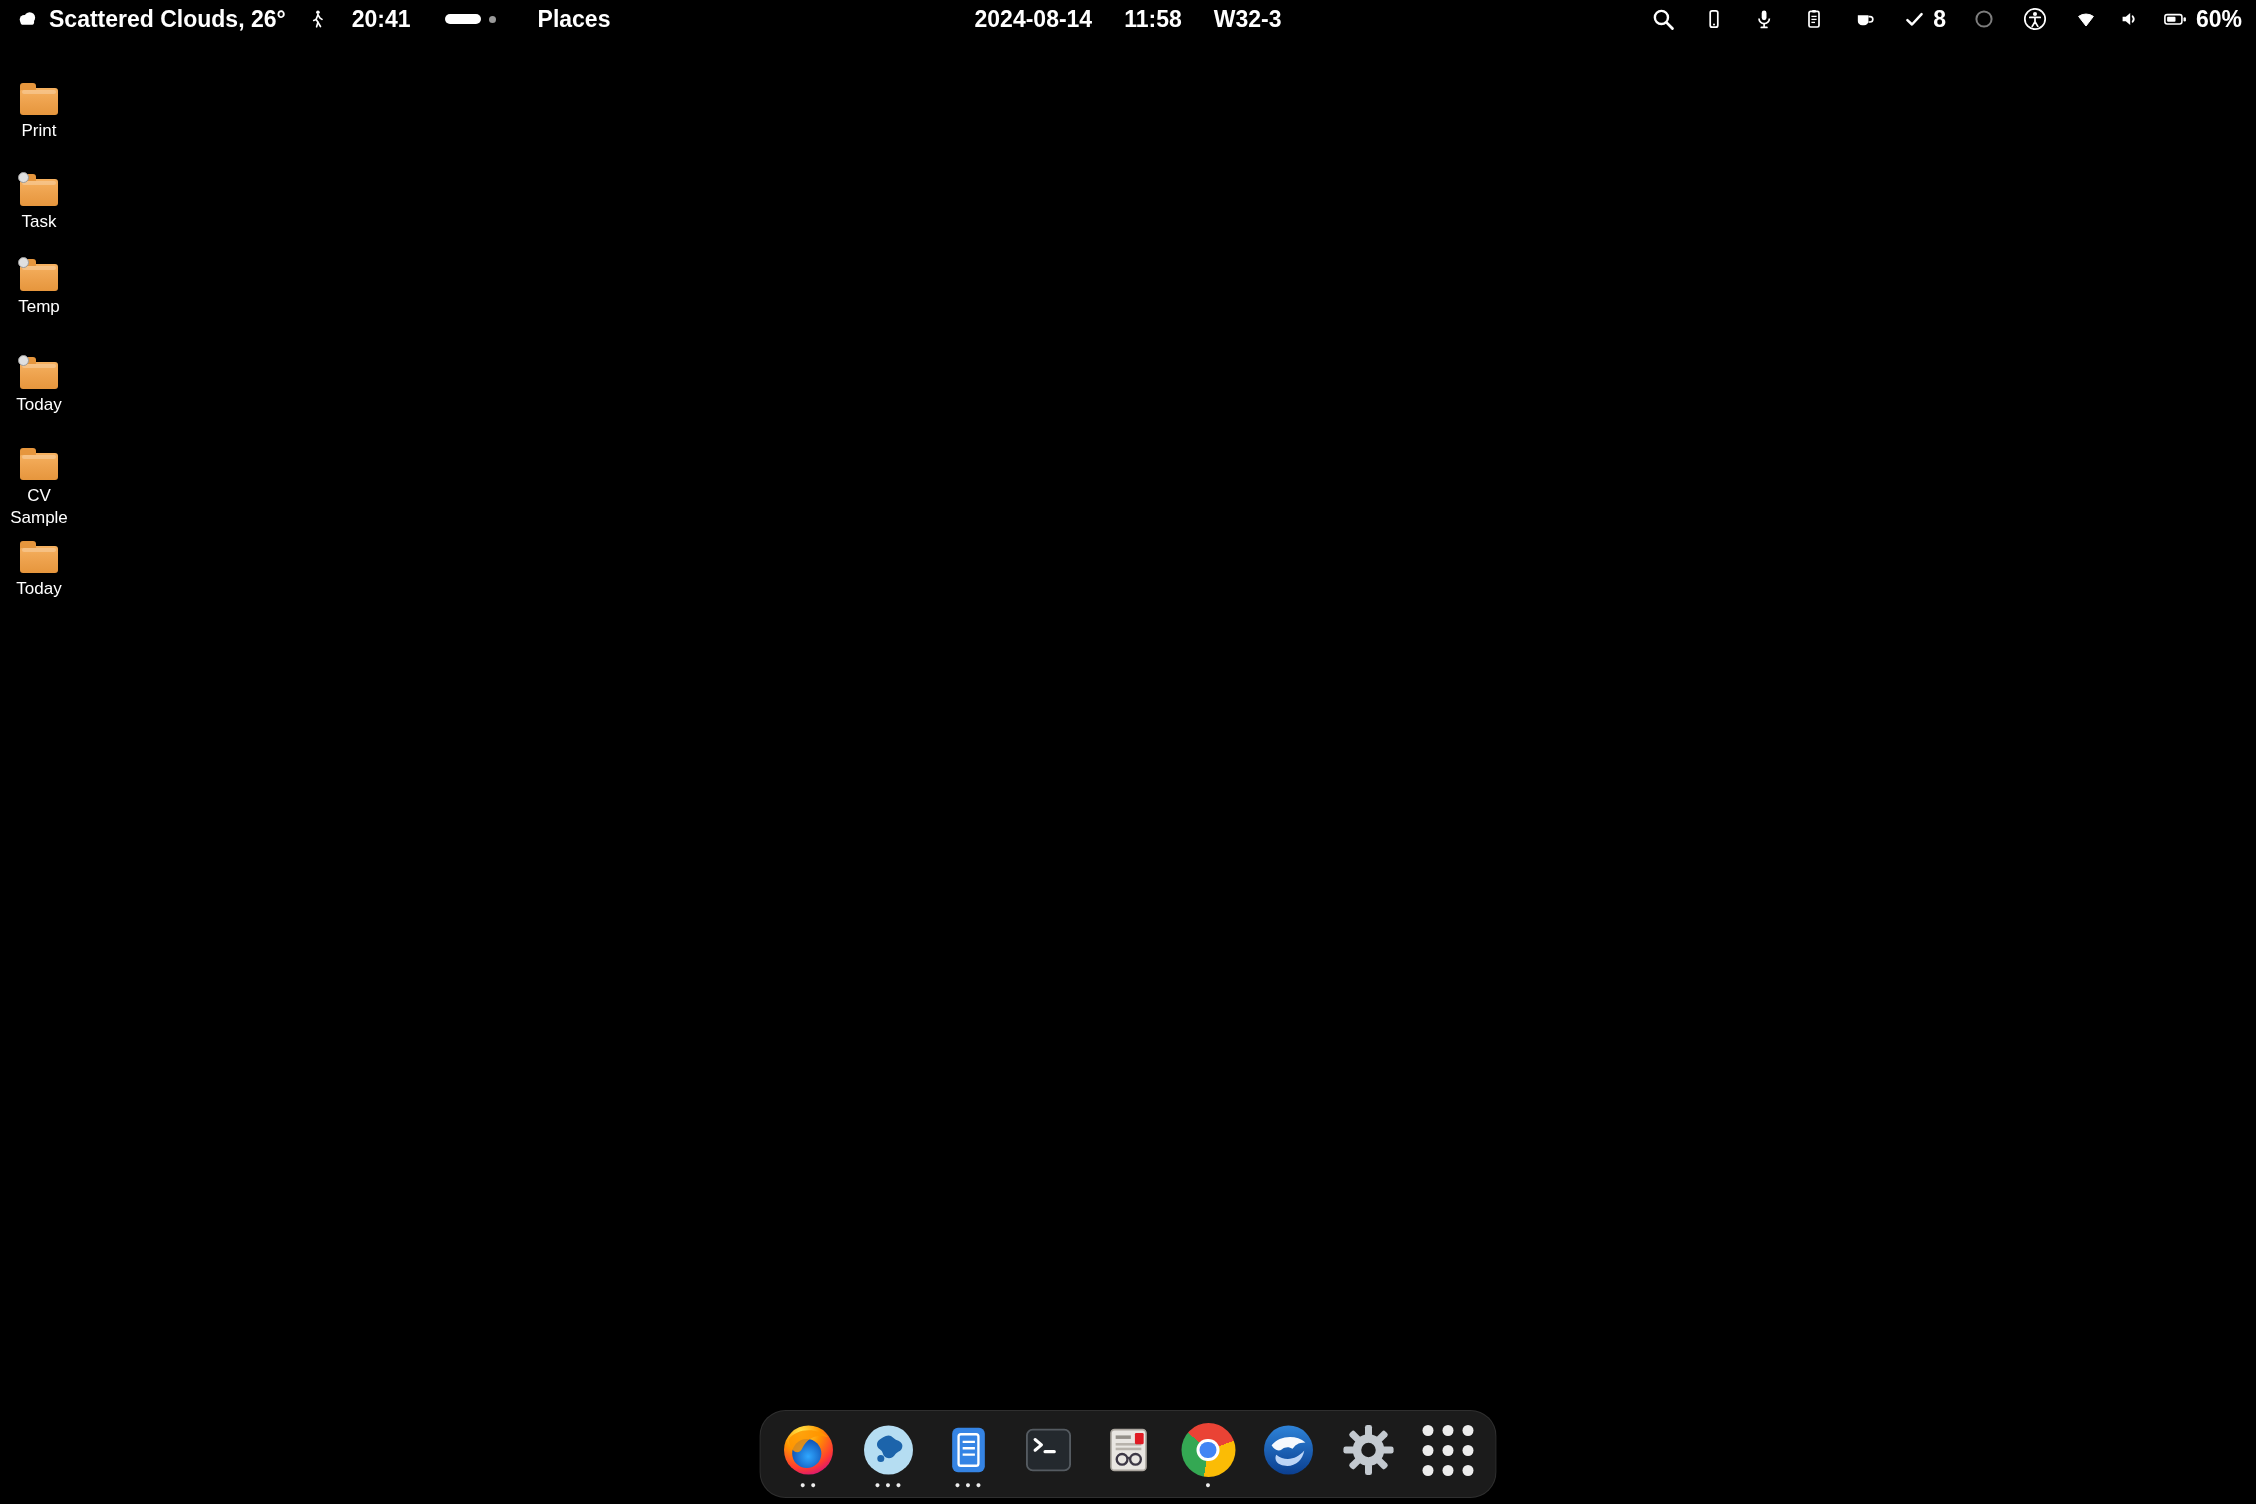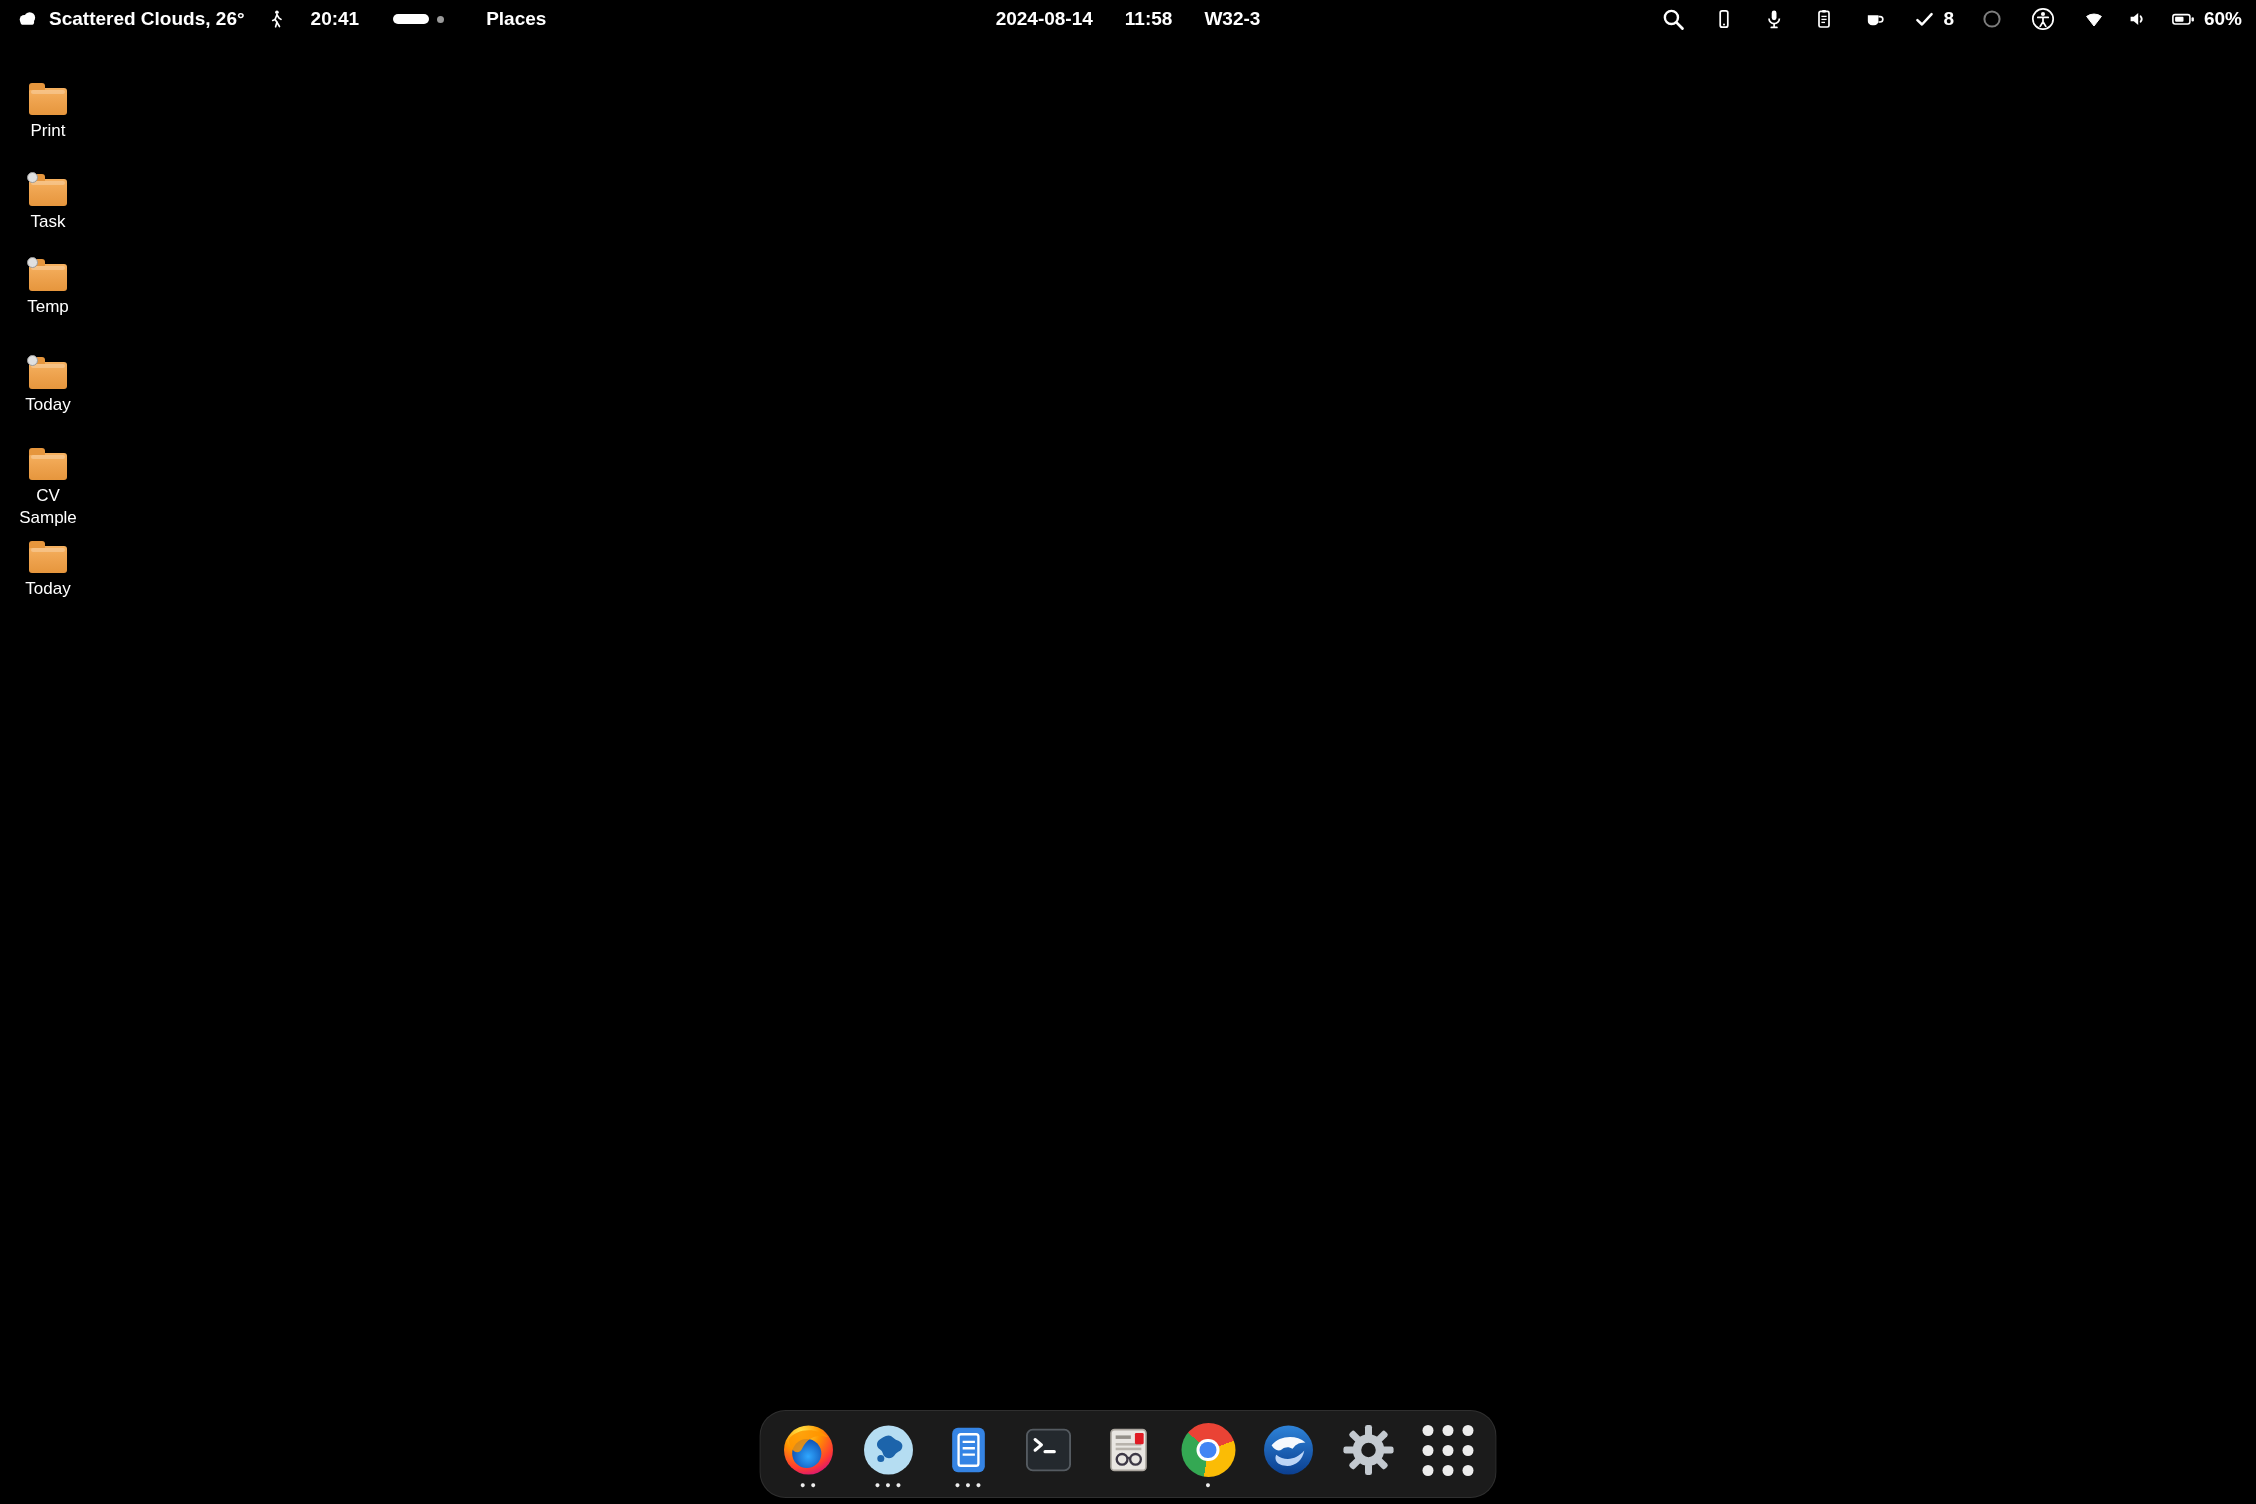--- a/index.html
+++ b/index.html
@@ -5,38 +5,38 @@
   html,body{margin:0;padding:0;}
   body{
     width:2256px;height:1504px;position:relative;overflow:hidden;
     background:#000;color:#fff;
     font-family:"Liberation Sans", sans-serif;
   }
   
   .topbar{
     position:absolute;top:0;left:0;right:0;height:38px;
     background:#000;display:flex;align-items:center;
-    font-size:19px;font-weight:700;z-index:10;
+    font-size:23px;font-weight:700;z-index:10;
   }
   .tb-left{display:flex;align-items:center;padding-left:14px;flex:1;min-width:0;}
   .tb-center{position:absolute;left:50%;transform:translateX(-50%);height:100%;
     display:flex;align-items:center;gap:32px;}
   .tb-right{margin-left:auto;display:flex;align-items:center;padding-right:14px;gap:26px;}
   .tb-item{display:flex;align-items:center;height:100%;cursor:default;white-space:nowrap;}
   .icon{display:inline-flex;align-items:center;justify-content:center;line-height:0;}
   .pill{width:36px;height:10px;border-radius:5px;background:#fff;}
   .ws-dot{width:7px;height:7px;border-radius:50%;background:#9a9a9a;margin-left:8px;}
   .todo-group{display:flex;align-items:center;gap:7px;}
   .sys-cluster{display:flex;align-items:center;gap:20px;}
   .batt-group{display:flex;align-items:center;gap:7px;}
   
   .desktop{position:absolute;inset:38px 0 0 0;}
   .desktop-item{
     position:absolute;left:0;width:78px;
-    display:flex;flex-direction:column;align-items:center;cursor:default;margin-left:9px;
+    display:flex;flex-direction:column;align-items:center;cursor:default;
   }
   .folder{
     position:relative;width:38px;height:27px;margin-top:5px;
     background:linear-gradient(180deg,#f6b160 0%,#eda14c 55%,#e6963d 100%);
     border-radius:3px;
   }
   .folder::before{
     content:"";position:absolute;top:-5px;left:0;width:16px;height:7px;
     background:#e6963d;border-radius:3px 3px 0 0;
   }

